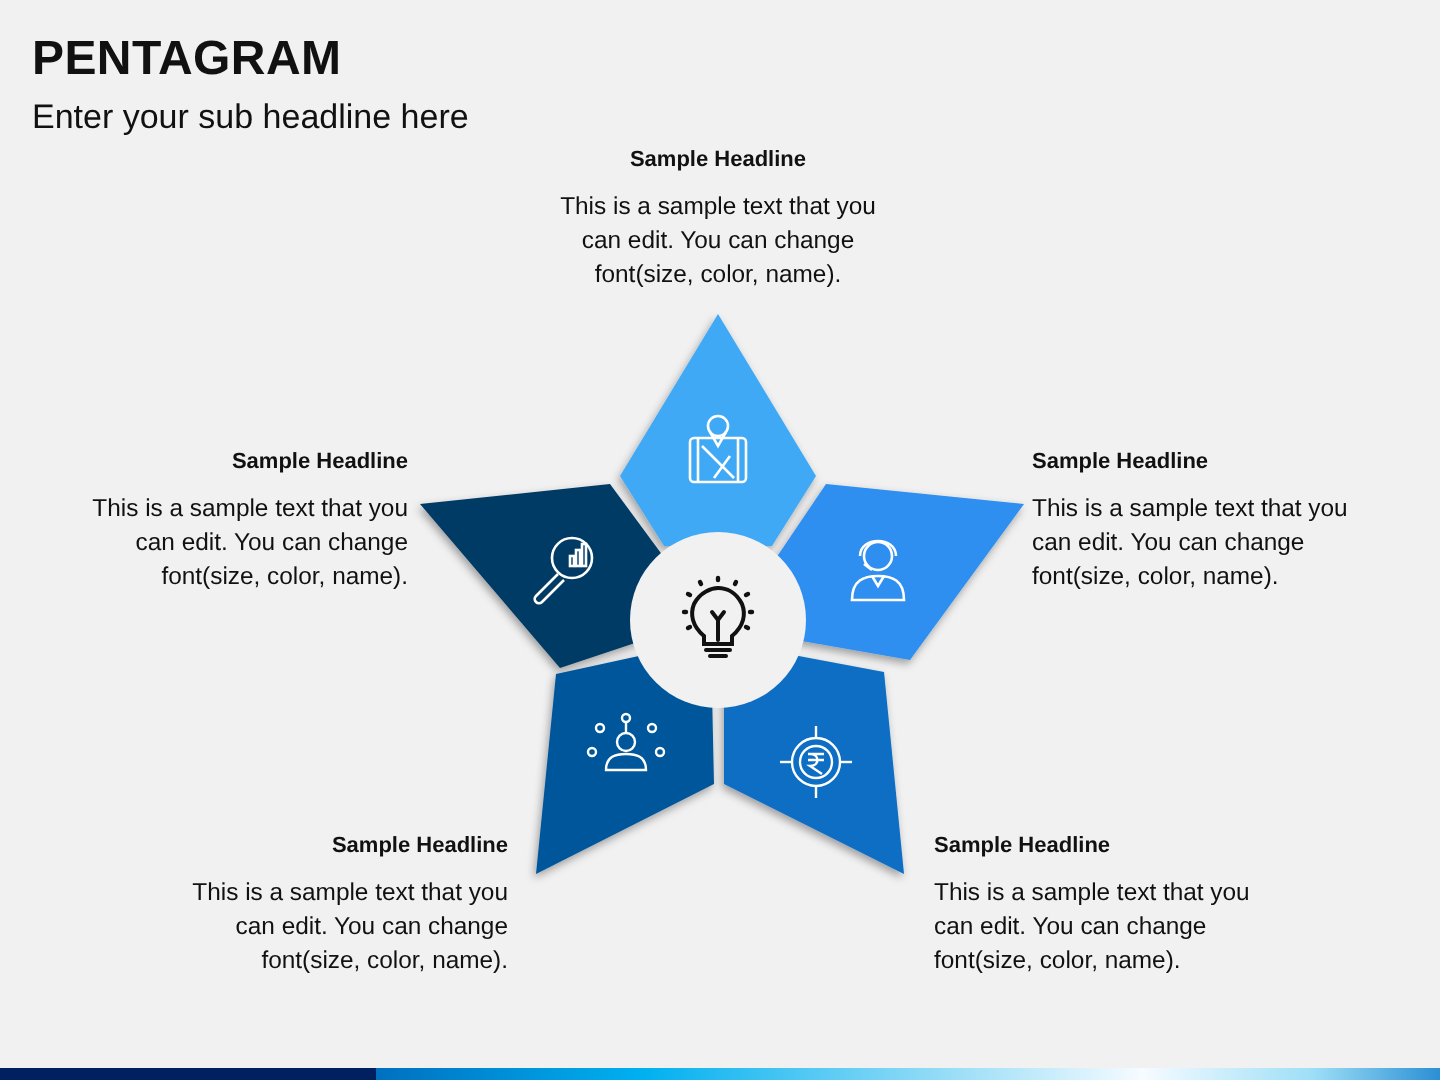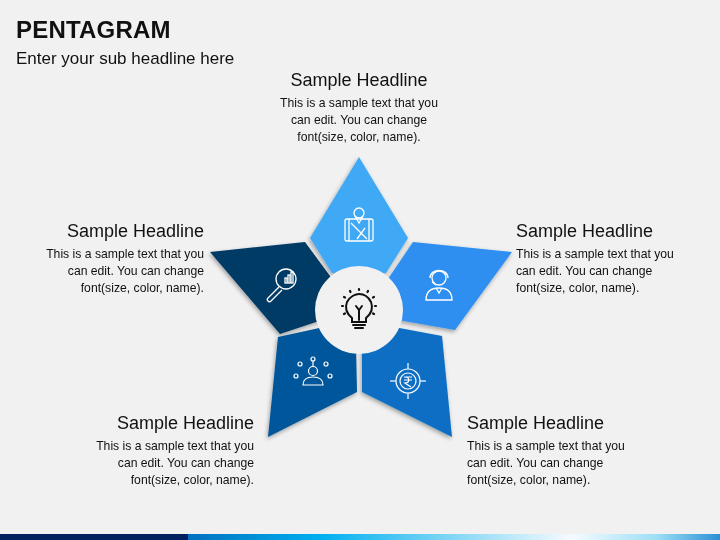--- a/index.html
+++ b/index.html
@@ -1,21 +1,21 @@
 <!DOCTYPE html>
 <html><head>
 <meta charset="utf-8">
 <style>
   html, body { margin:0; padding:0; }
   body { width:720px; height:540px; background:#f1f1f1; position:relative; overflow:hidden;
          font-family:"Liberation Sans", sans-serif; color:#111; }
   .title { position:absolute; left:16px; top:16px; font-size:24px; font-weight:bold; letter-spacing:0.2px; }
   .subtitle { position:absolute; left:16px; top:49px; font-size:17px; }
   .block { position:absolute; width:200px; font-size:12.2px; line-height:17px; }
-  .block .hl { font-weight:normal; font-size:18px; margin-bottom:6px; }
+  .block .hl { font-weight:bold; font-size:11px; margin-bottom:6px; }
   .center { text-align:center; }
   .right { text-align:right; }
   .left { text-align:left; }
   svg.star { position:absolute; left:0; top:0; }
   .bar { position:absolute; left:0; top:534px; height:6px; width:720px; display:flex; }
   .bar .dark { width:188px; background:#002060; }
   .bar .grad { flex:1; background:linear-gradient(90deg,#0070c0 0%,#00b0f0 25%,#9edff7 55%,#f6fbff 72%,#9edff7 88%,#2b8fd4 100%); }
 </style>
 </head>
 <body>

